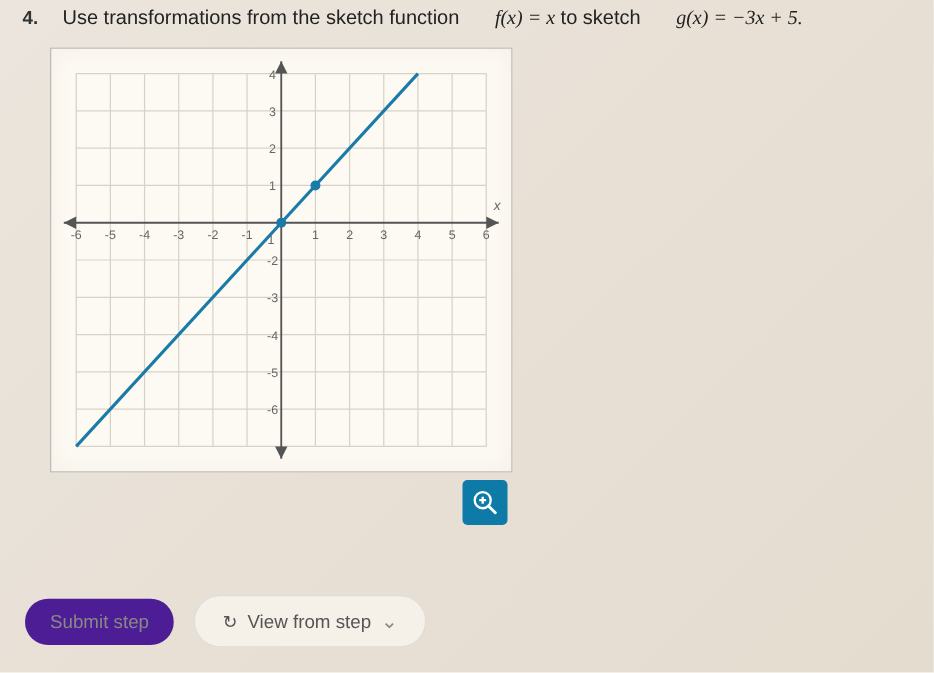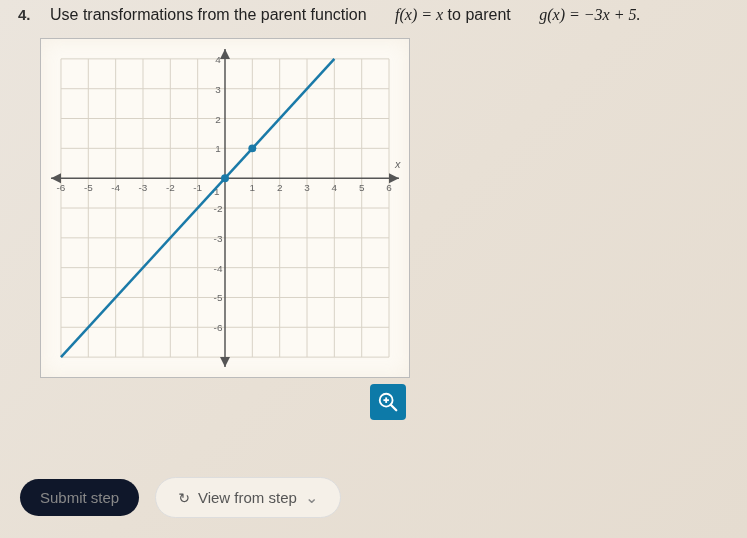--- a/index.html
+++ b/index.html
@@ -60,21 +60,21 @@
     }
     .bottom-bar {
       position: absolute;
       bottom: 20px;
       left: 20px;
       display: flex;
       align-items: center;
       gap: 16px;
     }
     .submit-btn {
-      background: #0f172a;
+      background: #4c1d95;
       color: #888;
       padding: 10px 20px;
       border-radius: 22px;
       font-size: 15px;
       border: none;
       cursor: default;
     }
     .view-next {
       background: #f5f0e8;
       color: #555;
@@ -93,23 +93,23 @@
     .chevron {
       color: #888;
       font-size: 16px;
     }
   </style>
 </head>
 <body>
 
 <div class="question-number">4.</div>
 <div class="question-text">
-  <span>Use transformations from the parent function </span>
+  <span>Use transformations from the sketch function </span>
   <span class="math">f(x) = x</span>
-  <span> to parent </span>
+  <span> to sketch </span>
   <span class="math">g(x) = −3x + 5.</span>
 </div>
 
 <div class="graph-container">
   <svg class="graph-svg" viewBox="0 0 370 340">
 
     <g stroke="#d8d2c6" stroke-width="1">
 
       <line x1="20" y1="20" x2="20" y2="320"></line>
       <line x1="47.5" y1="20" x2="47.5" y2="320"></line>

